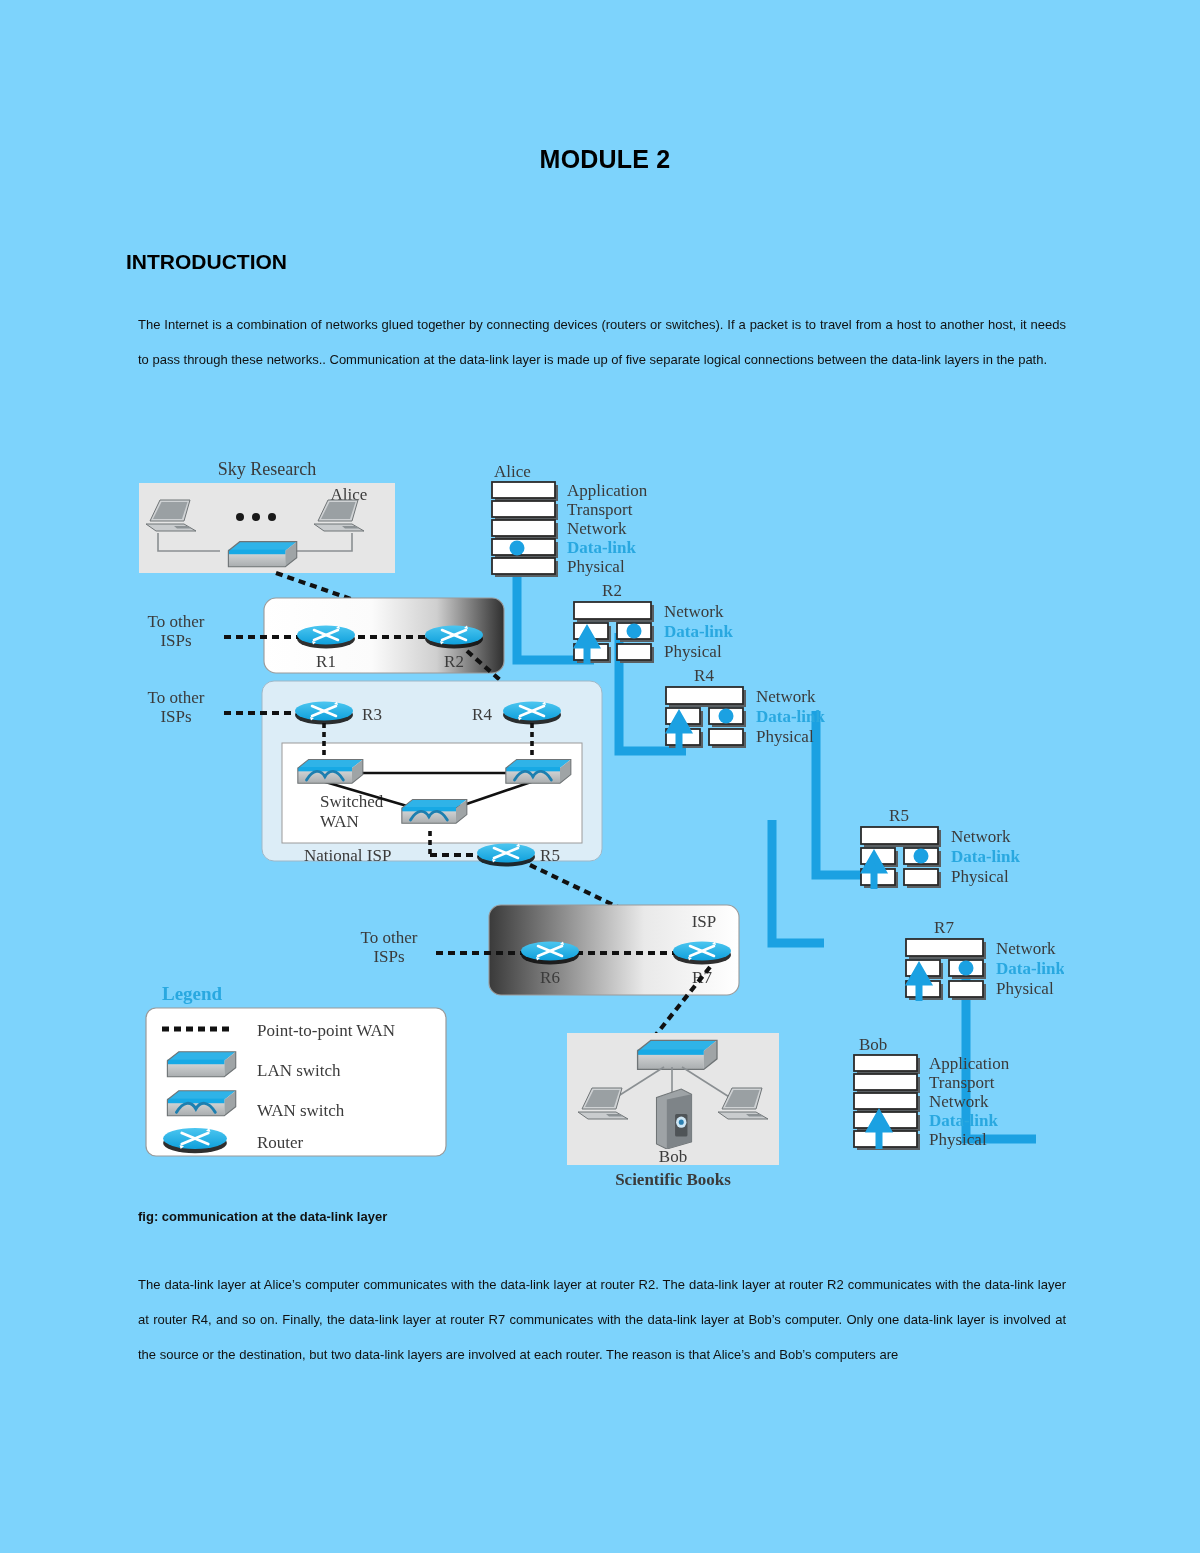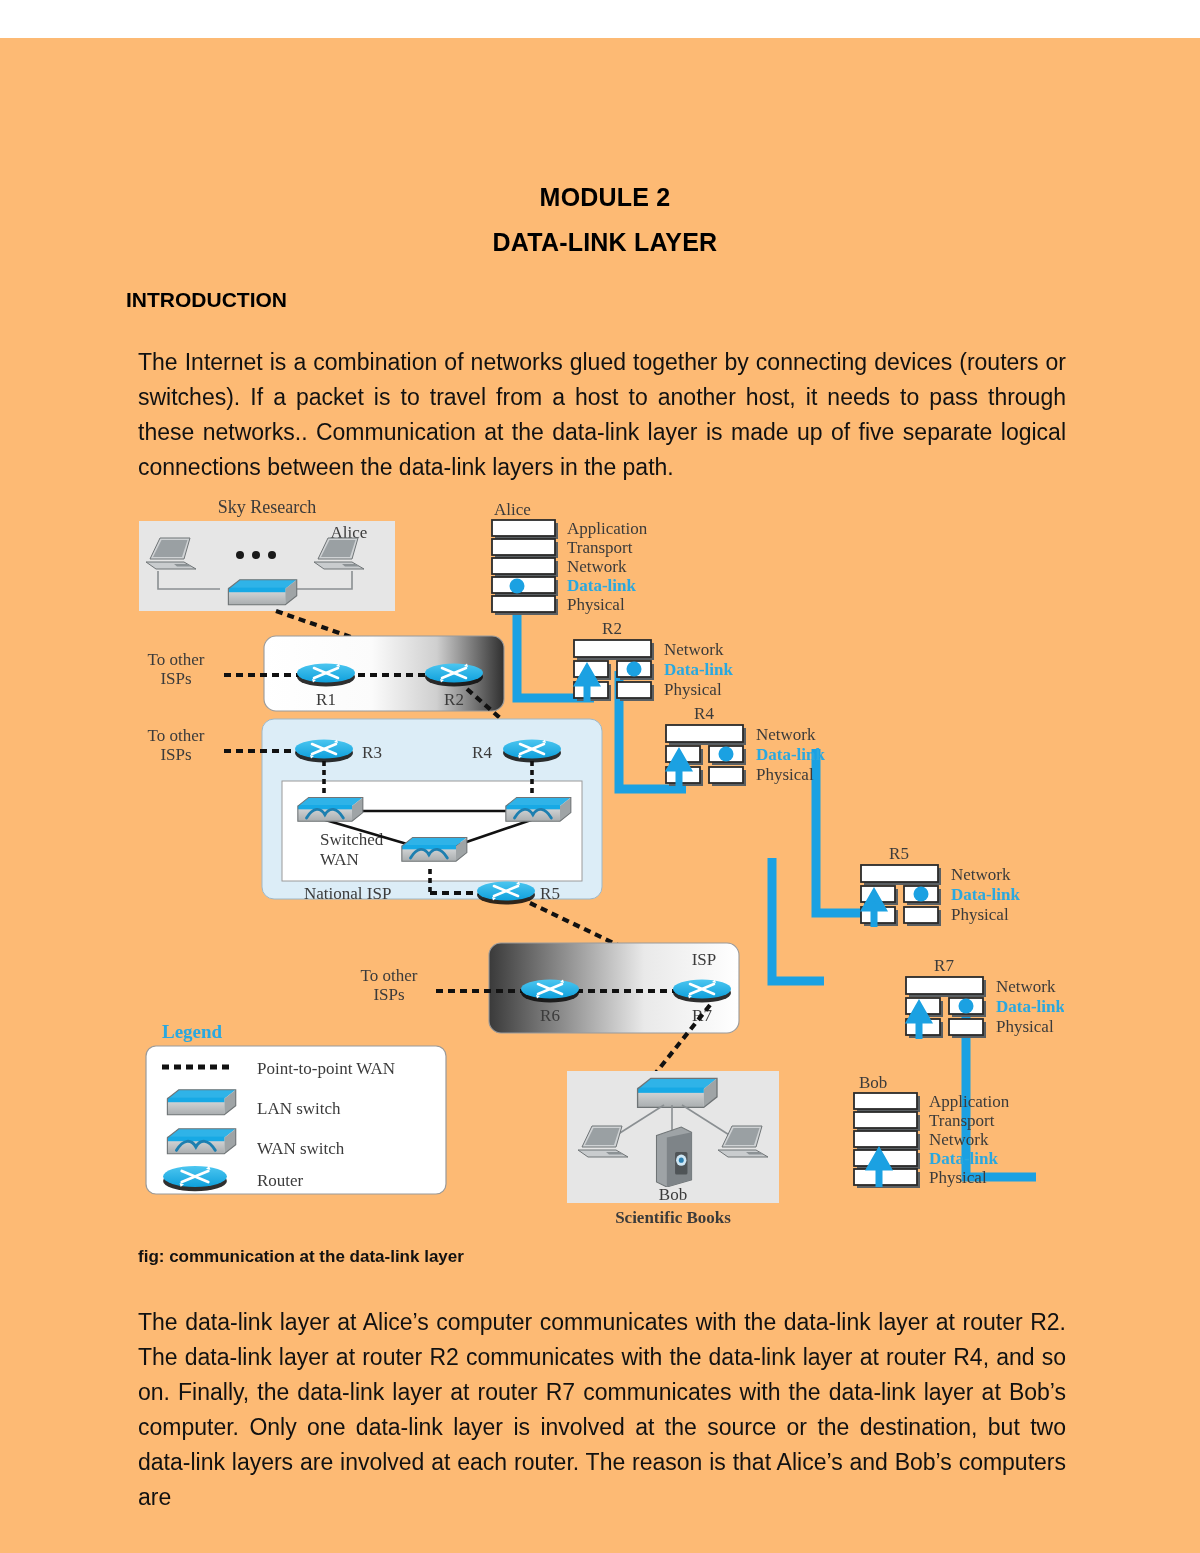--- a/index.html
+++ b/index.html
@@ -11,22 +11,21 @@
     width: 1200px;
     height: 1553px;
     position: relative;
     font-family: "Liberation Sans", sans-serif;
     color: #000;
     overflow: hidden;
   }
   .page {
     position: absolute;
     inset: 0;
-    background: #fdba74;
-    margin-top: 38px;
+    background: #7dd3fc;
   }
 
   
   .h-center {
     text-align: center;
     font-weight: bold;
     font-size: 25px;
     letter-spacing: .2px;
   }
   #title-module { position: absolute; left: 140px; top: 145px; width: 930px; }
@@ -34,33 +33,33 @@
 
   #section-intro {
     position: absolute; left: 126px; top: 250px; width: 930px;
     font-weight: bold; font-size: 21px;
   }
 
   .body-par {
     position: absolute;
     left: 138px;
     width: 928px;
-    font-size: 23px;
+    font-size: 13px;
     line-height: 35px;
     text-align: justify;
     text-justify: inter-word;
     color: #111;
   }
   #par-intro { top: 307px; }
   #par-after { top: 1267px; }
 
   #fig-caption {
     position: absolute;
     left: 138px; top: 1209px;
-    font-size: 17px;
+    font-size: 13px;
     font-weight: bold;
     color: #111;
   }
 
   
   #figure {
     position: absolute;
     left: 124px;
     top: 455px;
     width: 940px;
@@ -78,21 +77,20 @@
     font-weight: bold;
     fill: #29a8e0;
   }
 </style>
 </head>
 <body>
 
 <div class="page">
 
   <div class="h-center" id="title-module">MODULE 2</div>
-  <div class="h-center" id="title-sub">DATA-LINK LAYER</div>
 
   <div id="section-intro">INTRODUCTION</div>
 
   <div class="body-par" id="par-intro">The Internet is a combination of networks glued together by connecting devices (routers or switches). If a packet is to travel from a host to another host, it needs to pass through these networks.. Communication at the data-link layer is made up of five separate logical connections between the data-link layers in the path.</div>
 
   <div id="figure">
     <svg width="940" height="740" viewBox="0 0 940 740" xmlns="http://www.w3.org/2000/svg">
       <defs>
         <linearGradient id="ispGrad" x1="0" y1="0" x2="1" y2="0">
           <stop offset="0%" stop-color="#ffffff"></stop>

